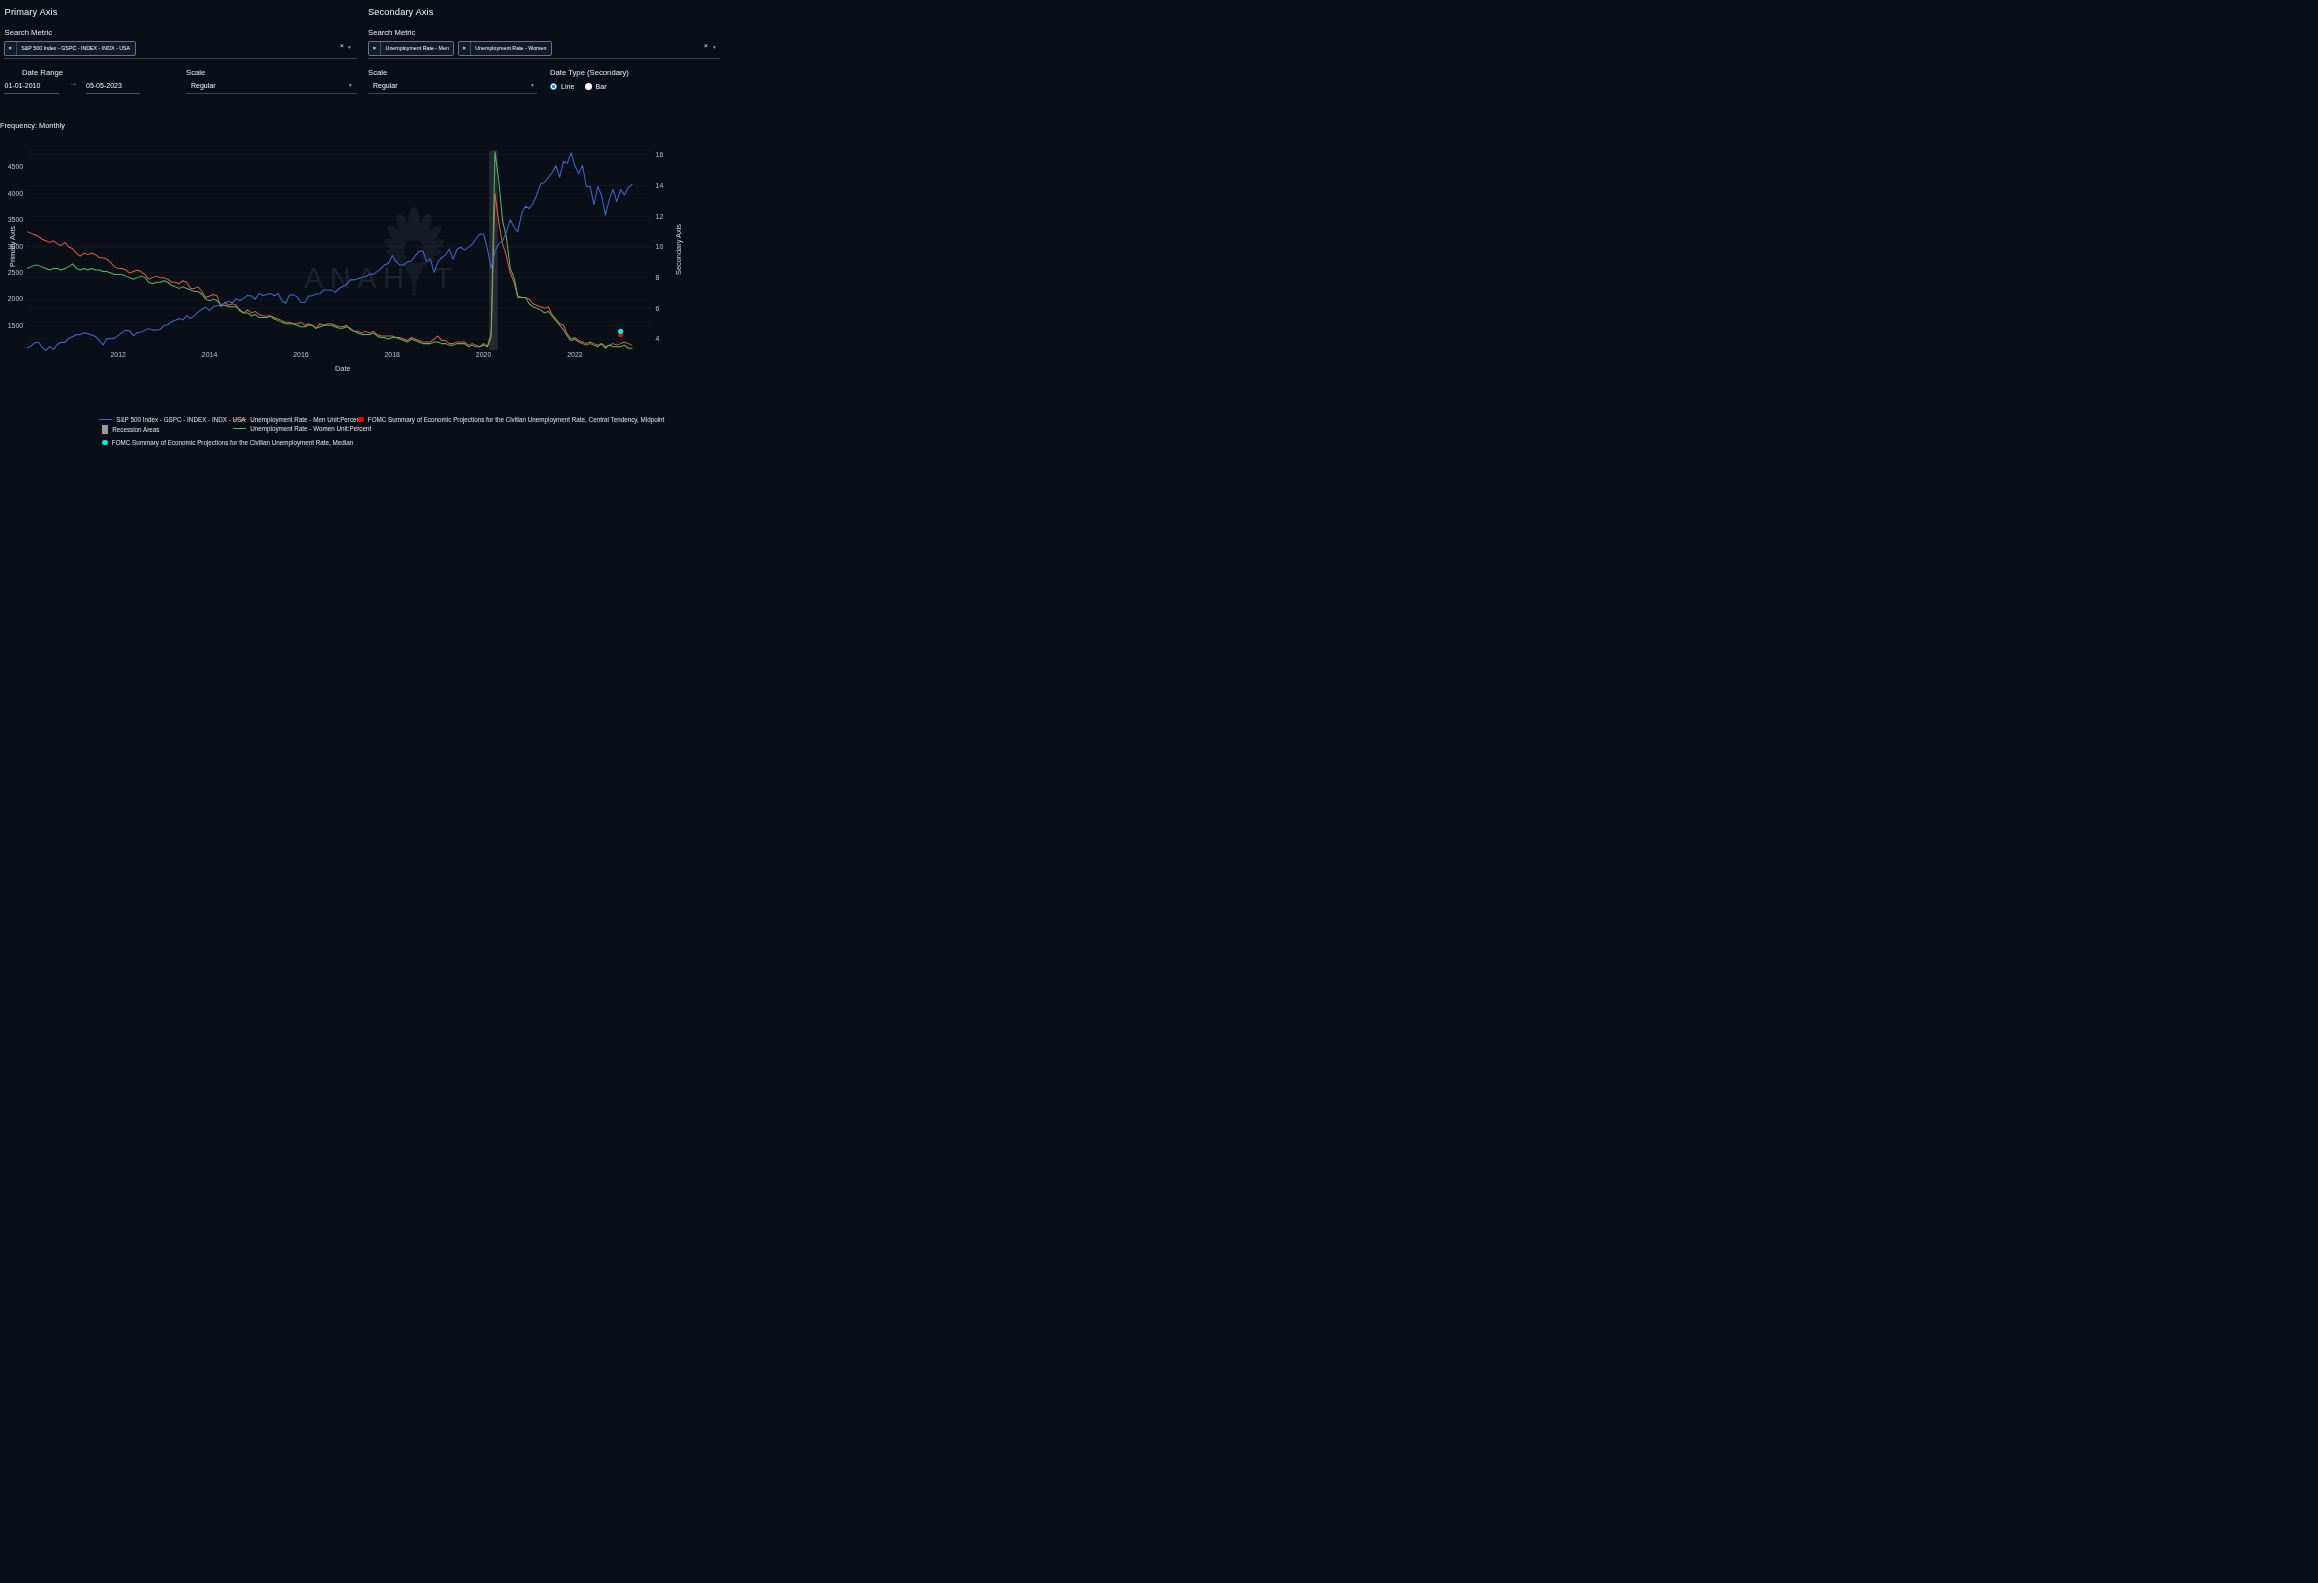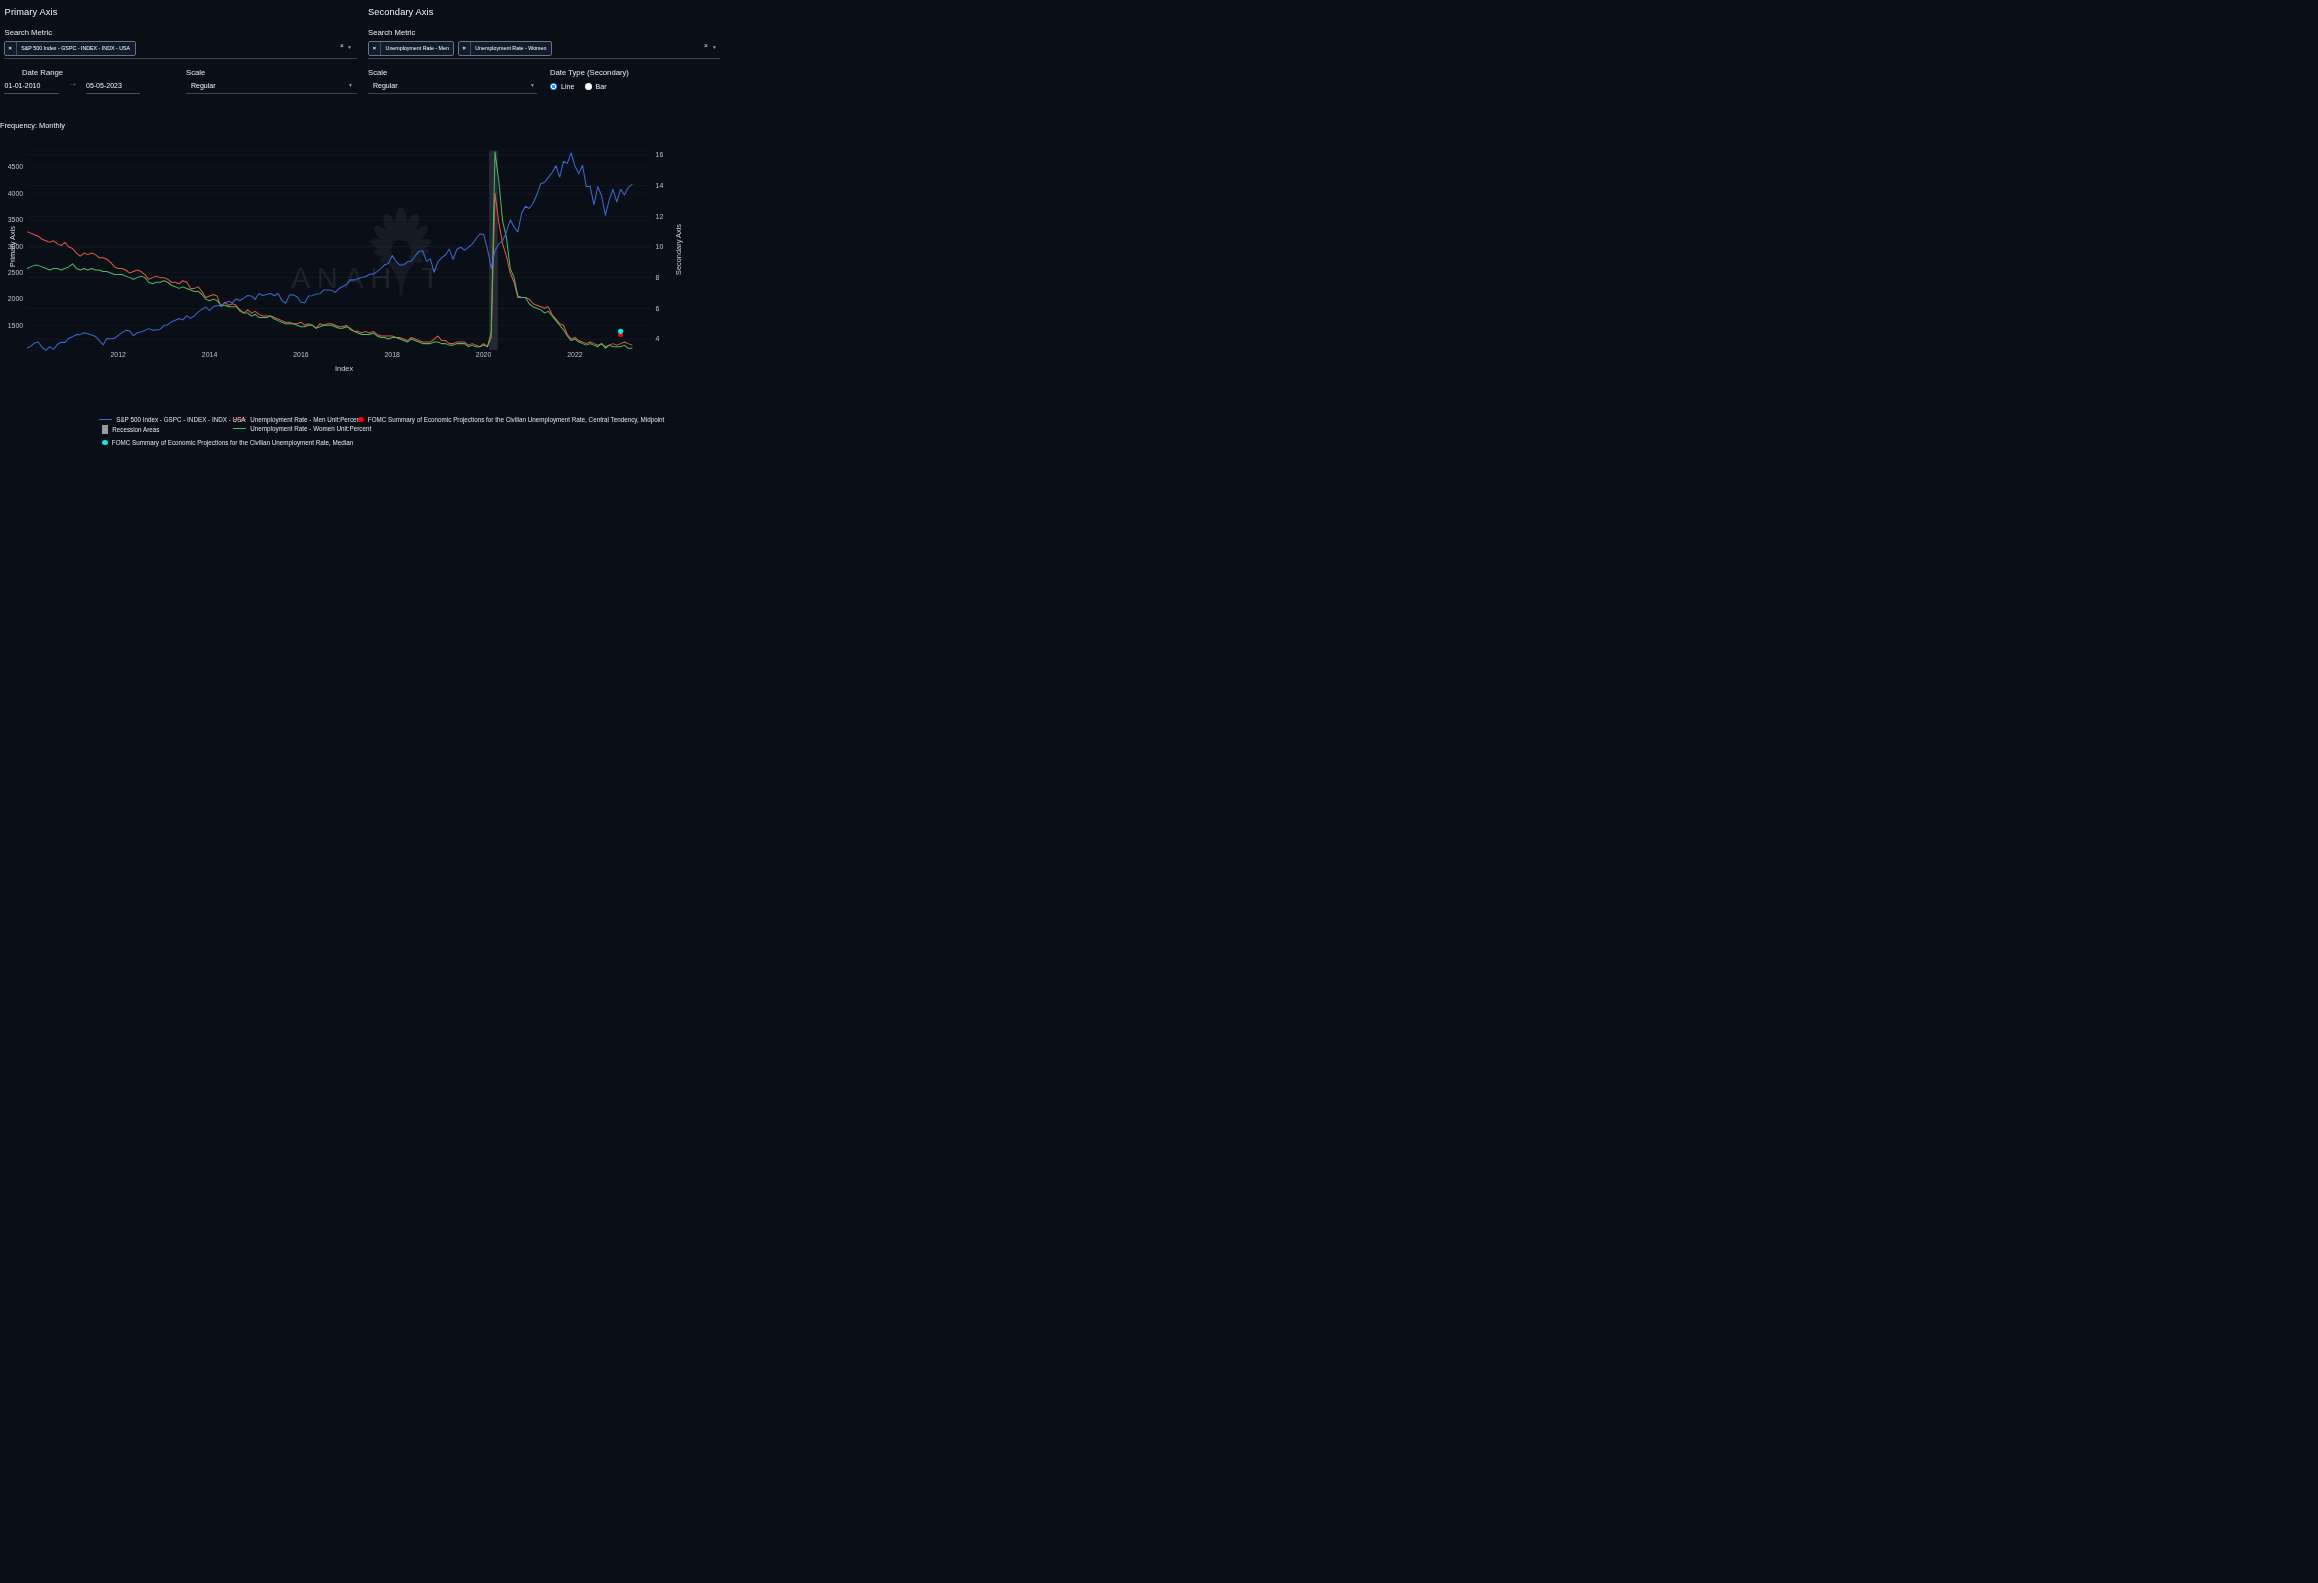--- a/index.html
+++ b/index.html
@@ -88,21 +88,21 @@
   <div class="abs field-label" style="left:550px;top:68px;">Date Type (Secondary)</div>
   <div class="abs" style="left:550px;top:83px;display:flex;align-items:center;">
     <span class="radio radio-on"></span>
     <span class="radio-label">Line</span>
     <span class="radio radio-off"></span>
     <span class="radio-label">Bar</span>
   </div>
 
   <div class="abs freq" style="left:0;top:121px;">Frequency: Monthly</div>
 
-  <div class="abs watermark" style="left:0;top:0;width:100%;height:100%;">
+  <div class="abs watermark" style="left:13px;top:0;width:100%;height:100%;">
     <svg width="727" height="485" viewBox="0 0 1568 1046">
       <g fill="#353c4a" opacity="0.5" transform="translate(865,545)">
         <ellipse rx="13" ry="36" transform="translate(0,-62)"></ellipse>
         <ellipse rx="12" ry="32" transform="rotate(22) translate(0,-58)"></ellipse>
         <ellipse rx="12" ry="32" transform="rotate(-22) translate(0,-58)"></ellipse>
         <ellipse rx="11" ry="28" transform="rotate(45) translate(0,-52)"></ellipse>
         <ellipse rx="11" ry="28" transform="rotate(-45) translate(0,-52)"></ellipse>
         <ellipse rx="10" ry="24" transform="rotate(68) translate(0,-46)"></ellipse>
         <ellipse rx="10" ry="24" transform="rotate(-68) translate(0,-46)"></ellipse>
         <ellipse rx="9" ry="20" transform="rotate(88) translate(0,-40)"></ellipse>
@@ -165,21 +165,21 @@
       <text x="255" y="769" fill="#b9c1cd" font-size="15" font-family="&quot;Liberation Sans&quot;,sans-serif" text-anchor="middle">2012</text>
       <text x="452" y="769" fill="#b9c1cd" font-size="15" font-family="&quot;Liberation Sans&quot;,sans-serif" text-anchor="middle">2014</text>
       <text x="649" y="769" fill="#b9c1cd" font-size="15" font-family="&quot;Liberation Sans&quot;,sans-serif" text-anchor="middle">2016</text>
       <text x="846" y="769" fill="#b9c1cd" font-size="15" font-family="&quot;Liberation Sans&quot;,sans-serif" text-anchor="middle">2018</text>
       <text x="1043" y="769" fill="#b9c1cd" font-size="15" font-family="&quot;Liberation Sans&quot;,sans-serif" text-anchor="middle">2020</text>
       <text x="1240" y="769" fill="#b9c1cd" font-size="15" font-family="&quot;Liberation Sans&quot;,sans-serif" text-anchor="middle">2022</text>
     </svg>
 
   <div class="abs axis-title vert" style="left:-13px;top:242px;width:51px;text-align:center;">Primary Axis</div>
   <div class="abs axis-title vert" style="left:650px;top:245px;width:56px;text-align:center;">Secondary Axis</div>
-  <div class="abs axis-title" style="left:335px;top:364px;">Index</div>
+  <div class="abs axis-title" style="left:335px;top:364px;">Date</div>
 
   <div class="abs legend-item" style="left:99px;top:416px;">
     <span class="sw" style="background: rgb(62, 106, 212); width: 13px; height: 1.6px; border-radius: 0.9px;"></span>
     <span class="legend-label">S&amp;P 500 Index - GSPC - INDEX - INDX - USA</span>
   </div>
   <div class="abs legend-item" style="left:233px;top:416px;">
     <span class="sw" style="background: rgb(224, 90, 64); width: 13px; height: 1.6px; border-radius: 0.9px;"></span>
     <span class="legend-label">Unemployment Rate - Men Unit:Percent</span>
   </div>
   <div class="abs legend-item" style="left:358px;top:416px;">

